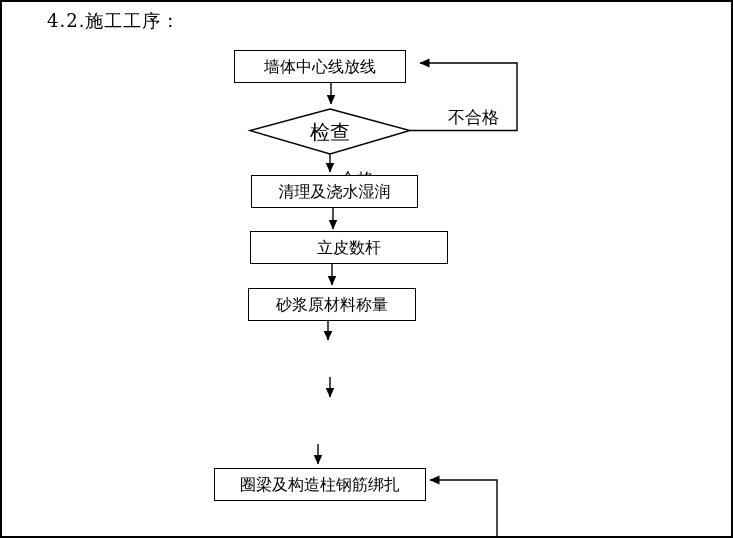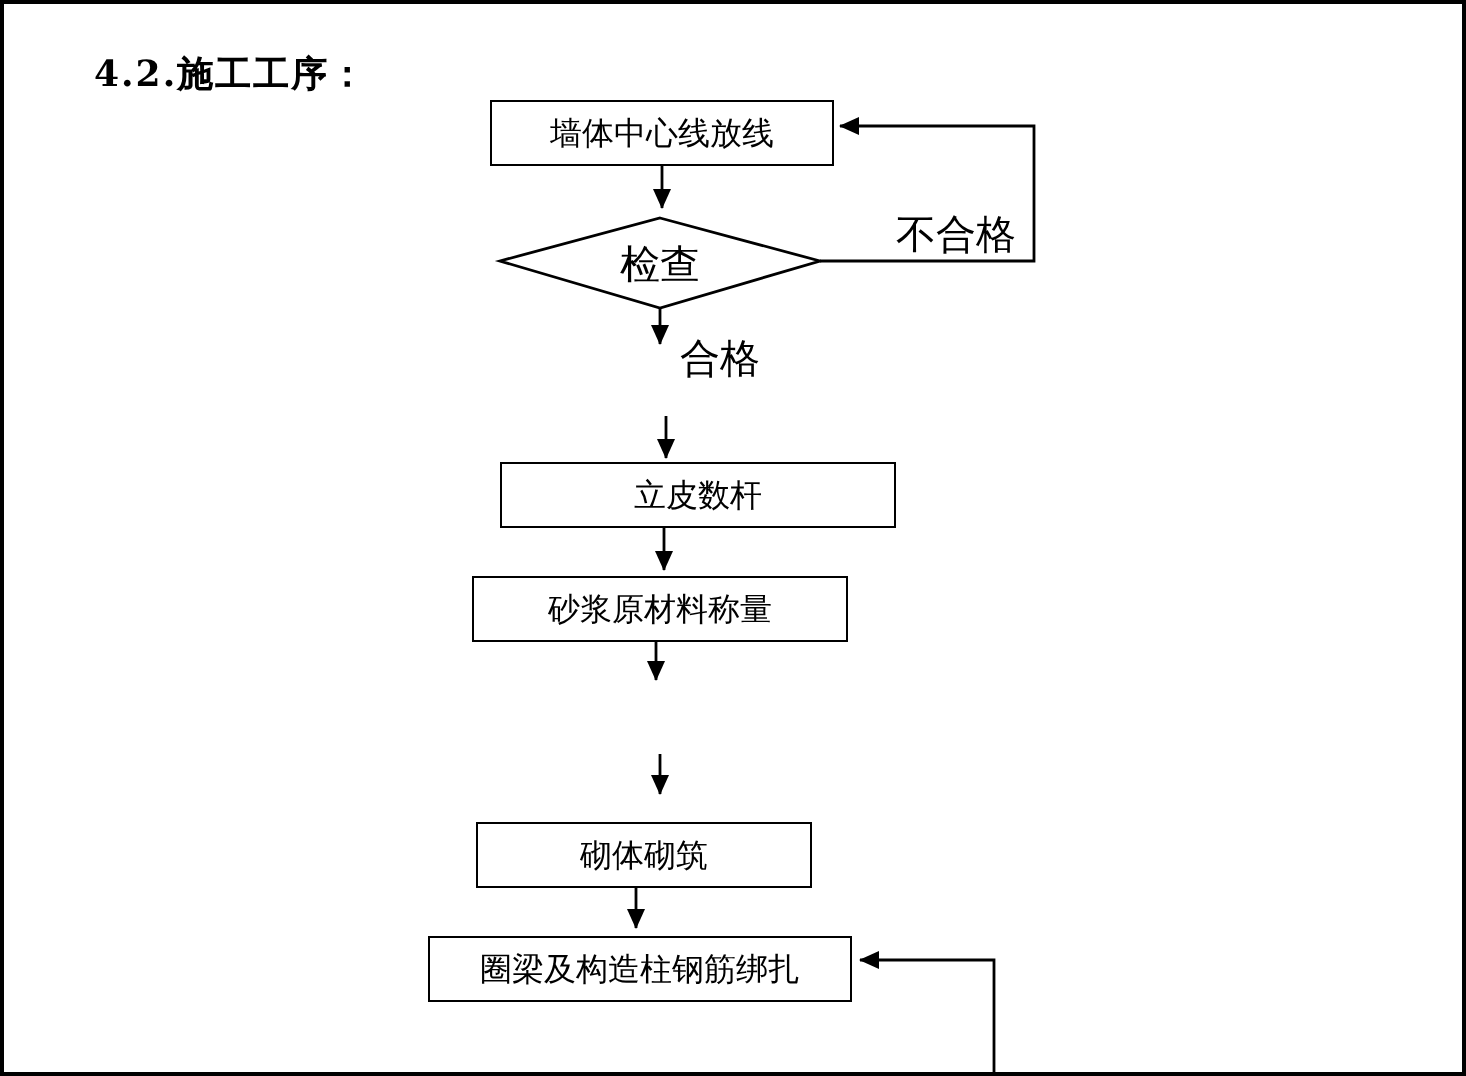--- a/index.html
+++ b/index.html
@@ -22,25 +22,24 @@
     width: 729px; height: 534px;
     border: 2px solid #000000;
     pointer-events: none;
     z-index: 5;
   }
   .title {
     position: absolute;
     left: 47px;
     top: 9px;
     font-size: 18px;
-    font-weight: bold;
+    font-weight: normal;
     letter-spacing: 1px;
     white-space: nowrap;
     z-index: 3;
-    margin-top: 16px;
   }
   .connectors {
     position: absolute;
     left: 0; top: 0;
     width: 733px;
     height: 538px;
     z-index: 1;
   }
   .node {
     position: absolute;
@@ -62,21 +61,21 @@
     justify-content: center;
     background: transparent;
     border: none;
     font-size: 20px;
     line-height: 1;
     white-space: nowrap;
     z-index: 2;
   }
   .branch-label {
     position: absolute;
-    font-size: 20px;
+    font-size: 17px;
     line-height: 20px;
     white-space: nowrap;
     background: #ffffff;
     z-index: 2;
   }
 </style>
 </head>
 <body>
 
 <div class="page">
@@ -104,32 +103,32 @@
 
     <path d="M328,321 V340" stroke="#000000" stroke-width="1.4" fill="none" marker-end="url(#arw)"></path>
 
     <path d="M330,377 V397" stroke="#000000" stroke-width="1.4" fill="none" marker-end="url(#arw)"></path>
 
     <path d="M318,444 V464" stroke="#000000" stroke-width="1.4" fill="none" marker-end="url(#arw)"></path>
 
     <path d="M497,538 V480 H430" stroke="#000000" stroke-width="1.4" fill="none" marker-end="url(#arw)"></path>
   </svg>
 
-  <div class="node" style="left:245px; top:50px;  width:172px; height:33px">墙体中心线放线</div>
+  <div class="node" style="left:234px; top:50px;  width:172px; height:33px">墙体中心线放线</div>
 
   <div class="diamond-label" style="left:250px; top:109px; width:160px; height:45px">检查</div>
 
   <div class="branch-label" style="left:448px; top:107px">不合格</div>
 
   <div class="branch-label" style="left:340px; top:169px">合格</div>
 
+  <div class="node" style="left:251px; top:175px; width:167px; height:33px">清理及浇水湿润</div>
 
   <div class="node" style="left:250px; top:231px; width:198px; height:33px">立皮数杆</div>
 
-  <div class="node" style="left:236px; top:288px; width:188px; height:33px">砂浆原材料称量</div>
+  <div class="node" style="left:248px; top:288px; width:168px; height:33px">砂浆原材料称量</div>
 
 
-  <div class="node" style="left:238px; top:411px; width:168px; height:33px">砌体砌筑</div>
 
   <div class="node" style="left:214px; top:468px; width:212px; height:33px">圈梁及构造柱钢筋绑扎</div>
 
   <div class="page-border"></div>
 </div>
 
 </body></html>

